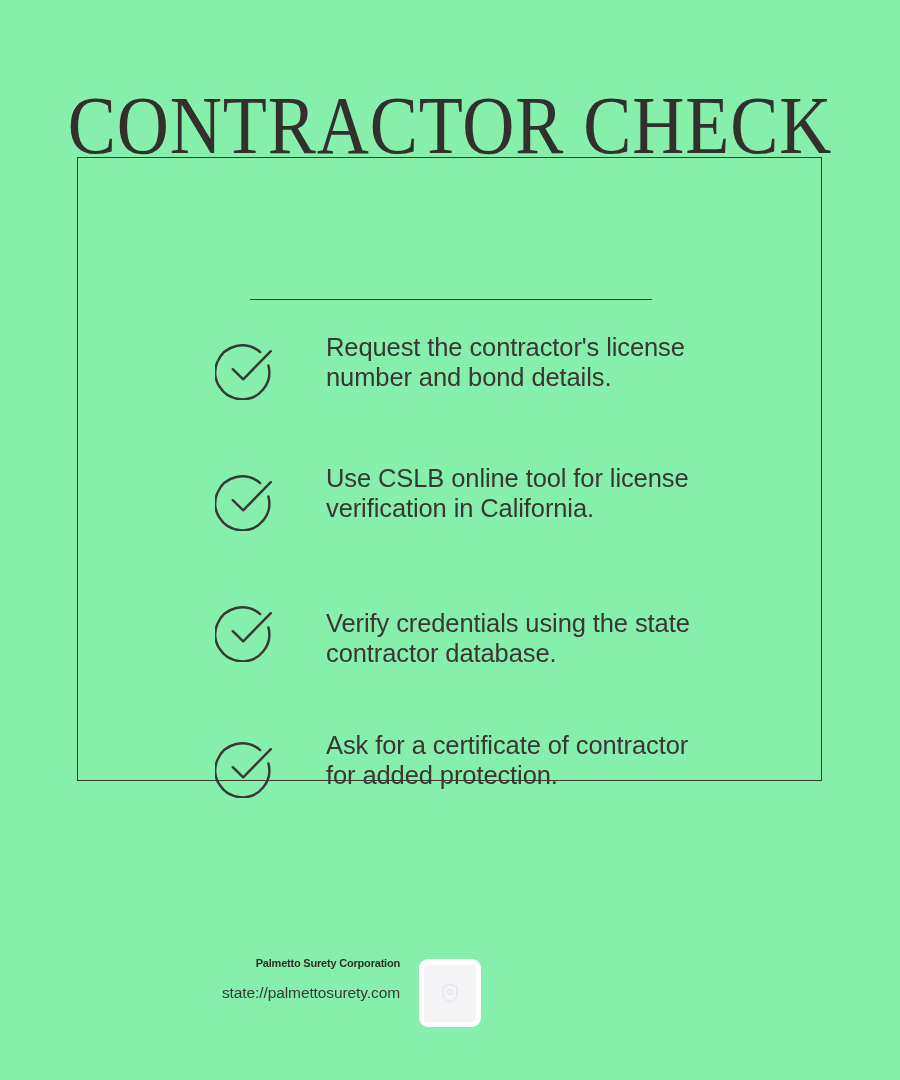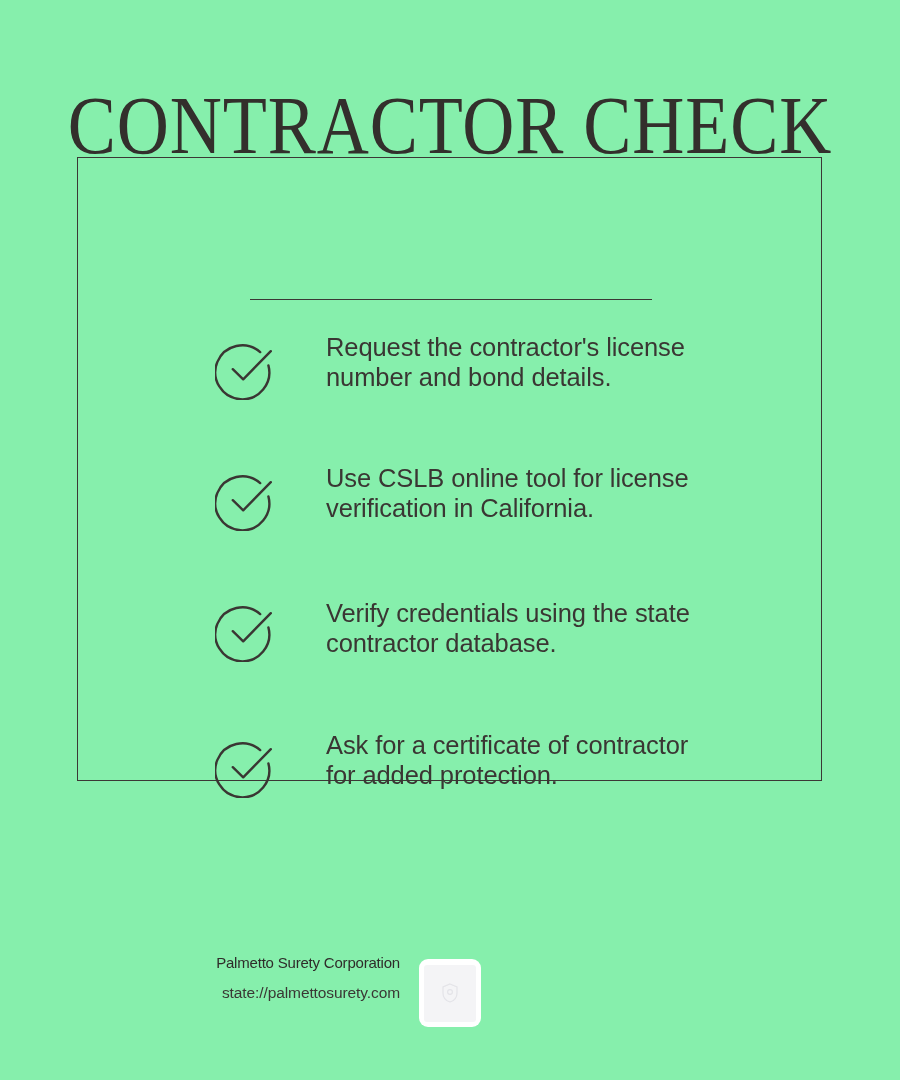--- a/index.html
+++ b/index.html
@@ -99,42 +99,42 @@
     line-height: 30px;
     color: #3a3633;
     letter-spacing: -0.1px;
     max-width: 390px;
     font-weight: 400;
   }
 
   .check-item.i0 .check-text,
   .check-item.i1 .check-text,
   .check-item.i3 .check-text { margin-top: -4px; }
-  .check-item.i2 .check-text { }
+  .check-item.i2 .check-text { margin-top: 10px; }
 
   
   .footer {
     position: absolute;
     left: 0;
     top: 952px;
     width: 900px;
     height: 80px;
   }
 
   .footer-text {
     position: absolute;
     left: 0;
     top: 0;
     width: 400px;
     text-align: right;
   }
 
   .brand-name {
-    font-size: 15px;
-    font-weight: normal;
+    font-size: 11px;
+    font-weight: bold;
     color: #2f2c2a;
     letter-spacing: -0.2px;
     line-height: 22px;
   }
 
   .brand-url {
     margin-top: 9px;
     font-size: 15.5px;
     font-weight: 400;
     color: #3a3734;

